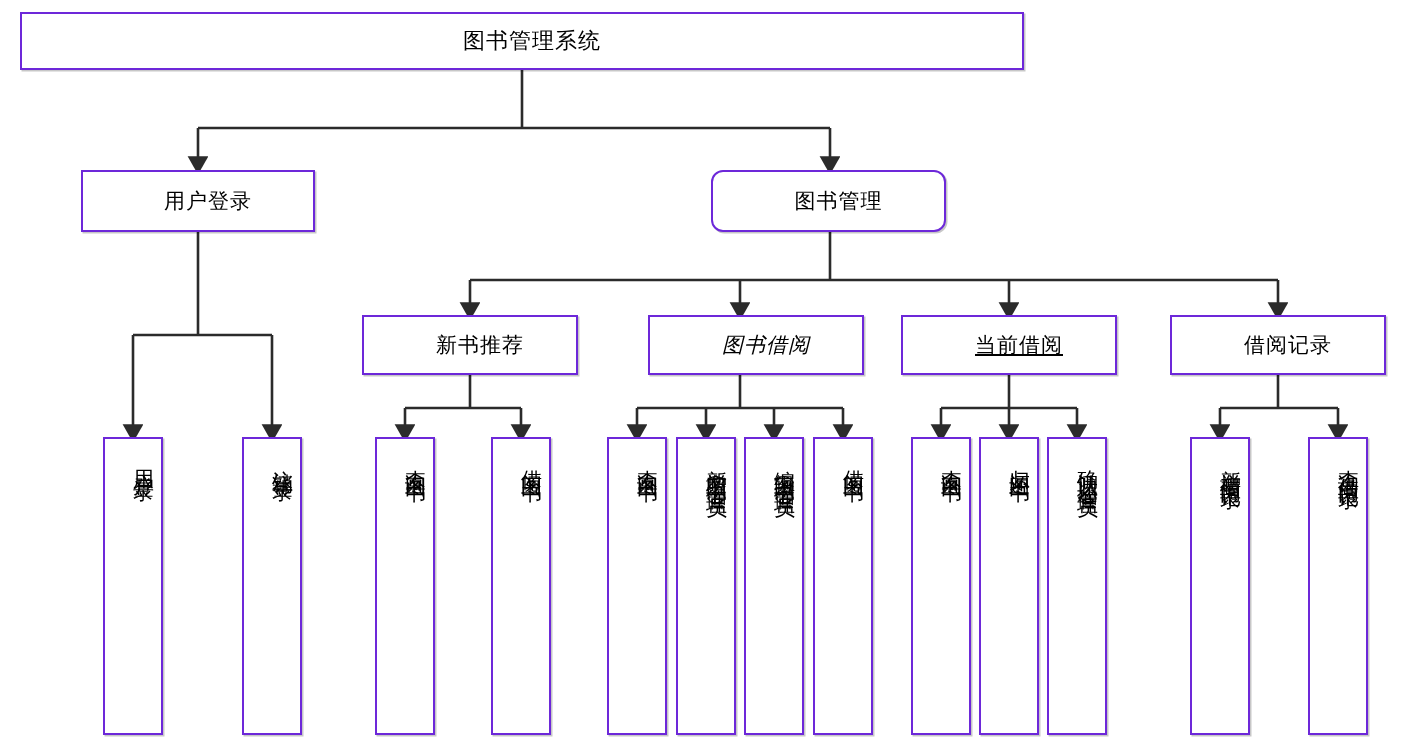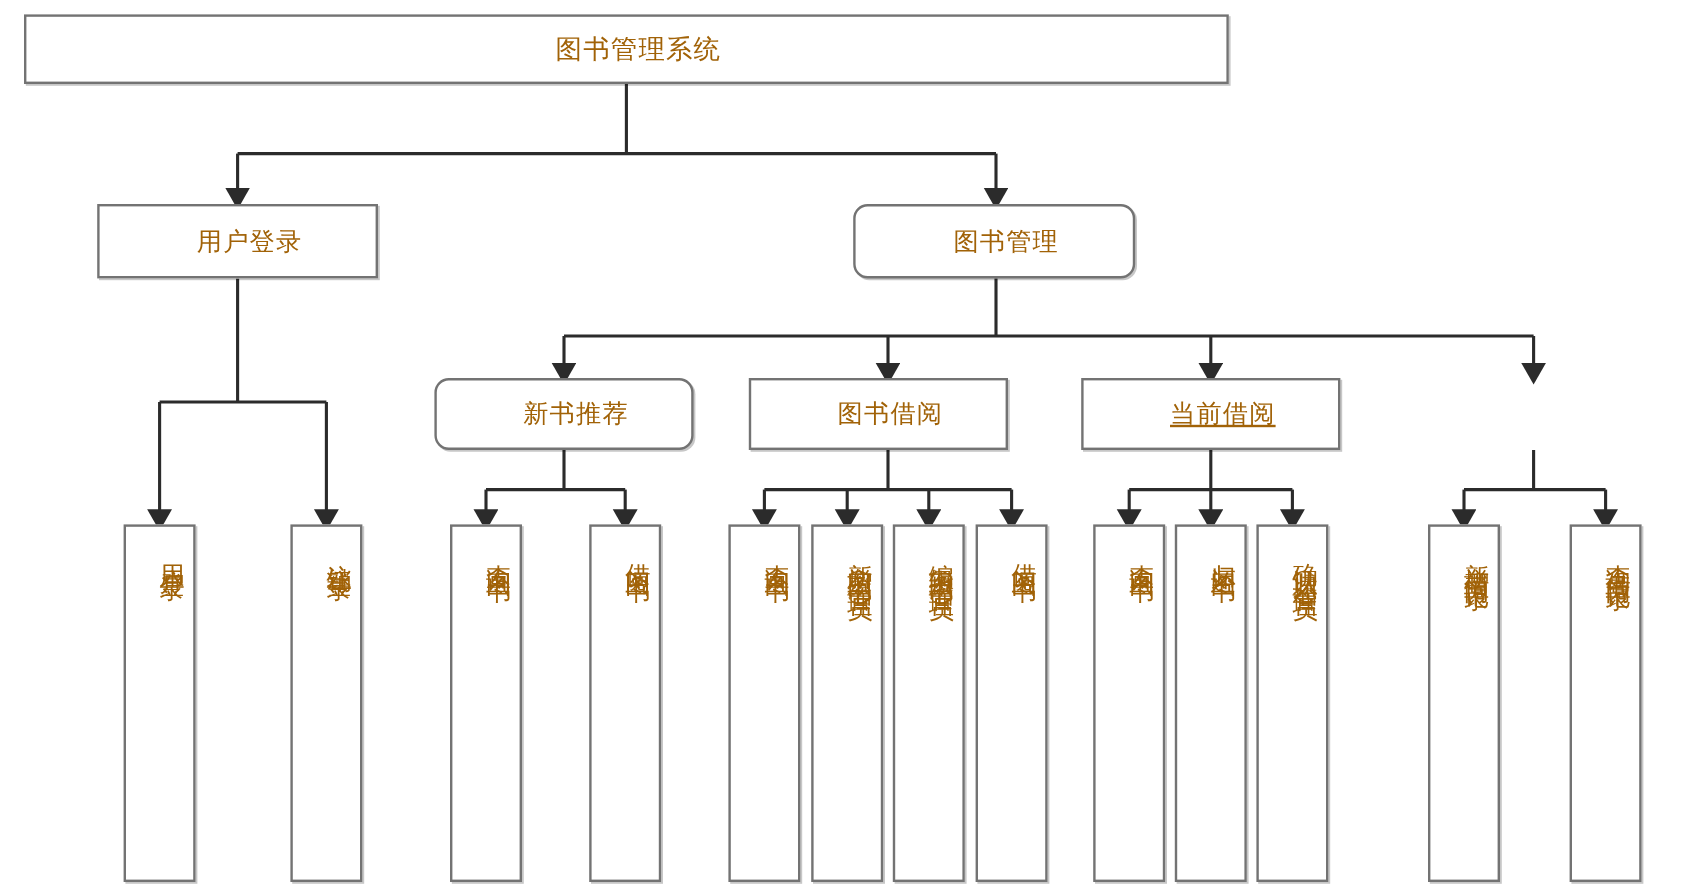--- a/index.html
+++ b/index.html
@@ -20,26 +20,26 @@
   #diagram-svg {
     position: absolute;
     left: 0;
     top: 0;
     width: 1405px;
     height: 747px;
   }
   .node {
     position: absolute;
     box-sizing: border-box;
-    border: 2px solid #737373;
+    border: 2px solid #6d28d9;
     background: #ffffff;
     display: flex;
     align-items: center;
     justify-content: center;
-    color: #a16207;
+    color: #000000;
     box-shadow: 1.5px 1.5px 0 rgba(0,0,0,0.22);
     padding-left: 20px;
   }
   .node.h {
     font-size: 21px;
     letter-spacing: 1px;
   }
   .node.v {
     font-size: 21px;
     align-items: flex-start;
@@ -123,28 +123,31 @@
     <span>图书管理系统</span>
   </div>
 
   <div class="node h" style="left:81px; top:170px; width:234px; height:62px;">
     <span>用户登录</span>
   </div>
   <div class="node h" style="left:711px; top:170px; width:235px; height:62px;border-radius:12px;">
     <span>图书管理</span>
   </div>
 
-  <div class="node h" style="left:362px; top:315px; width:216px; height:60px;border-radius:12px;">
+  <div class="node h" style="left:362px; top:315px; width:216px; height:60px;">
     <span>新书推荐</span>
   </div>
-  <div class="node h" style="left:624px; top:315px; width:216px; height:60px;">
+  <div class="node h" style="left:648px; top:315px; width:216px; height:60px;font-style:italic;">
     <span>图书借阅</span>
   </div>
   <div class="node h" style="left:901px; top:315px; width:216px; height:60px;text-decoration:underline;">
     <span>当前借阅</span>
+  </div>
+  <div class="node h" style="left:1170px; top:315px; width:216px; height:60px;">
+    <span>借阅记录</span>
   </div>
 
   <div class="node v" style="left:103px; top:437px; width:60px; height:298px;">
     <span class="vtext">用户登录</span>
   </div>
   <div class="node v" style="left:242px; top:437px; width:60px; height:298px;">
     <span class="vtext">注销登录</span>
   </div>
 
   <div class="node v" style="left:375px; top:437px; width:60px; height:298px;">

